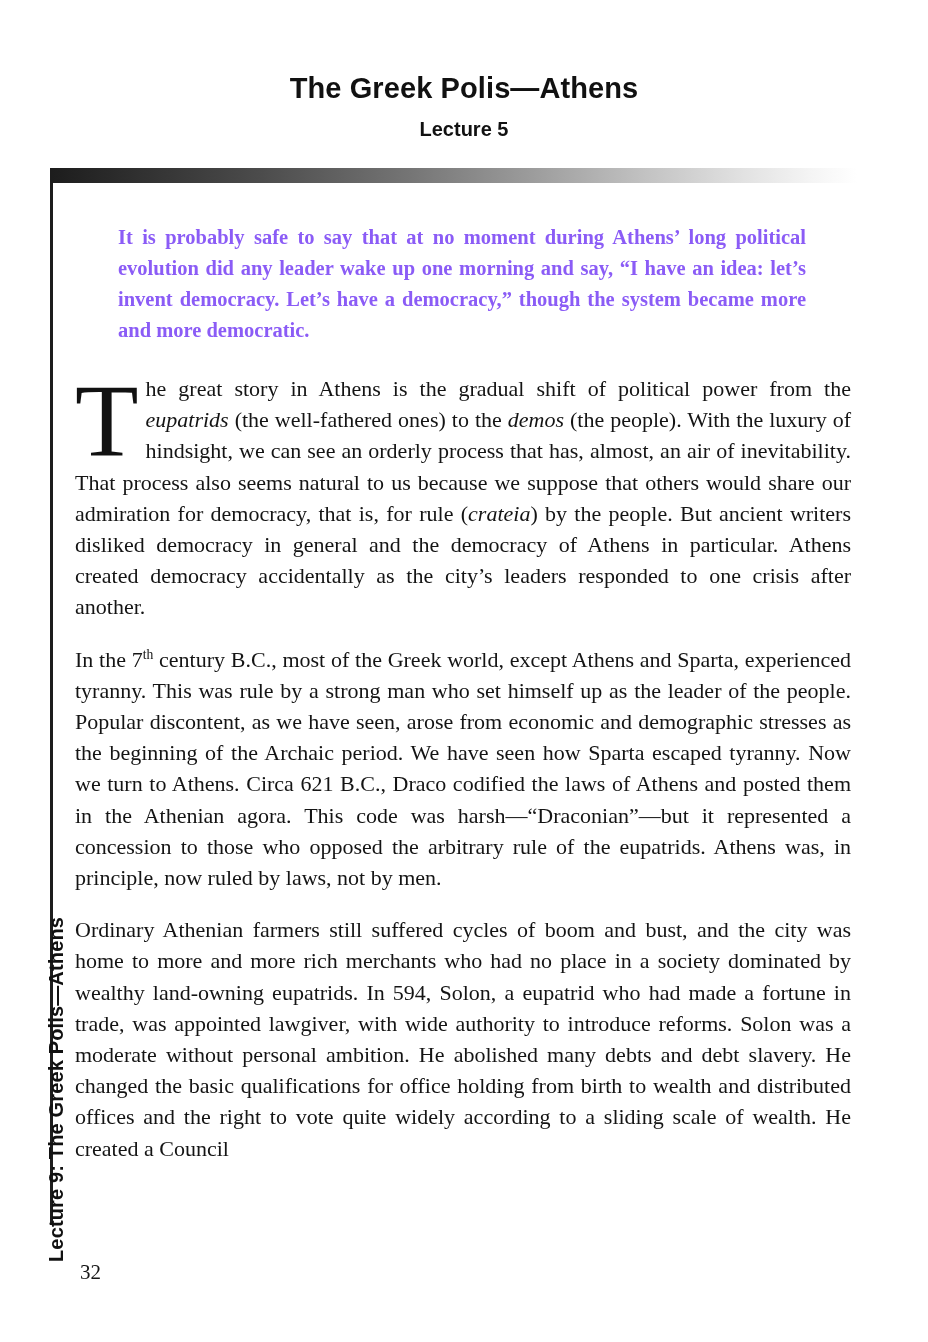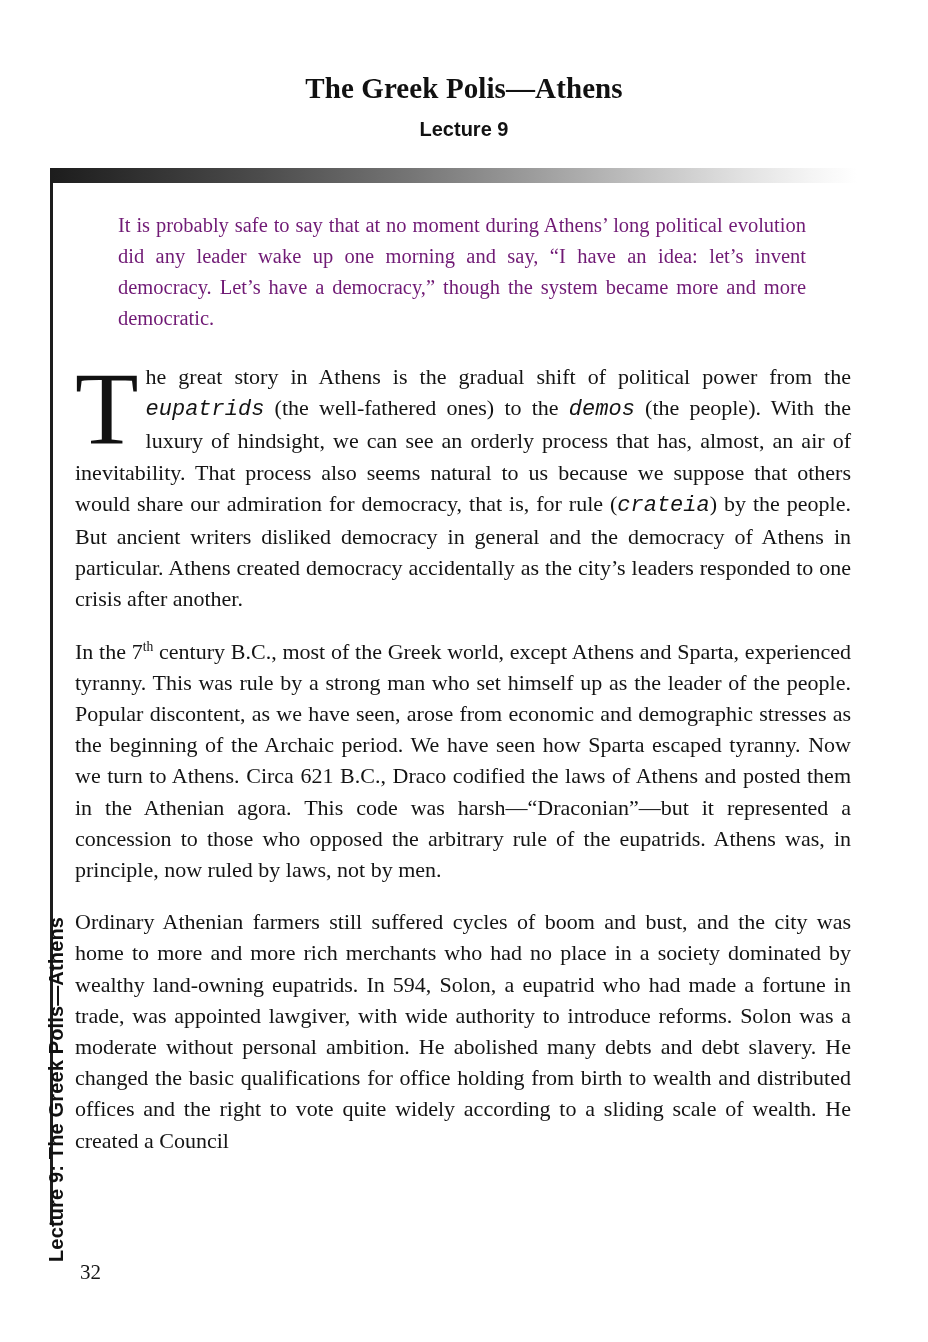--- a/index.html
+++ b/index.html
@@ -23,21 +23,21 @@
     position: absolute;
     left: 0;
     top: 0;
     width: 928px;
     text-align: center;
   }
 
   .doc-title {
     margin: 0;
     padding-top: 73px;
-    font-family: Liberation Serif, serif;
+    font-family: Liberation Sans, sans-serif;
     font-weight: bold;
     font-size: 29px;
     letter-spacing: 0.1px;
     color: #111111;
     line-height: 1.08;
   }
 
   .doc-subtitle {
     margin: 0;
     padding-top: 14px;
@@ -88,48 +88,47 @@
 
   
   .content-column {
     position: absolute;
     left: 75px;
     top: 206px;
     width: 776px;
   }
 
   .epigraph {
-    margin: 4px 0 0 43px;
+    margin: 16px 0 0 43px;
     width: 688px;
     font-family: "Liberation Serif", "DejaVu Serif", serif;
-    font-weight: normal;
+    font-weight: bold;
     font-size: 20.5px;
     line-height: 31px;
     text-align: justify;
     text-justify: inter-word;
-    color: #701a75;
+    color: #8b5cf6;
   }
 
   .body-par {
     margin: 0;
     font-size: 22px;
     line-height: 31.2px;
     text-align: justify;
     text-justify: inter-word;
     color: #141414;
     hyphens: none;
   }
 
   .par-gap-large { margin-top: 27px; }
   .par-gap       { margin-top: 21px; }
 
   .body-par i,
   .body-par em {
     font-style: italic;
-    font-family: Liberation Mono, monospace;
   }
 
   .sup {
     font-size: 0.62em;
     vertical-align: super;
     line-height: 0;
   }
 
   
   .dropcap-par {
@@ -156,21 +155,21 @@
     font-size: 21px;
     color: #161616;
     line-height: 1;
   }
 </style>
 </head>
 <body>
 
 <div class="page-header">
   <h1 class="doc-title">The Greek Polis—Athens</h1>
-  <h2 class="doc-subtitle">Lecture 9</h2>
+  <h2 class="doc-subtitle">Lecture 5</h2>
 </div>
 
 <div class="top-gradient-bar"></div>
 <div class="left-vertical-rule"></div>
 
 <div class="running-head">Lecture 9: The Greek Polis—Athens</div>
 
 <div class="content-column">
 
   <p class="epigraph">It is probably safe to say that at no moment during Athens’ long political evolution did any leader wake up one morning and say, “I have an idea: let’s invent democracy. Let’s have a democracy,” though the system became more and more democratic.</p>

